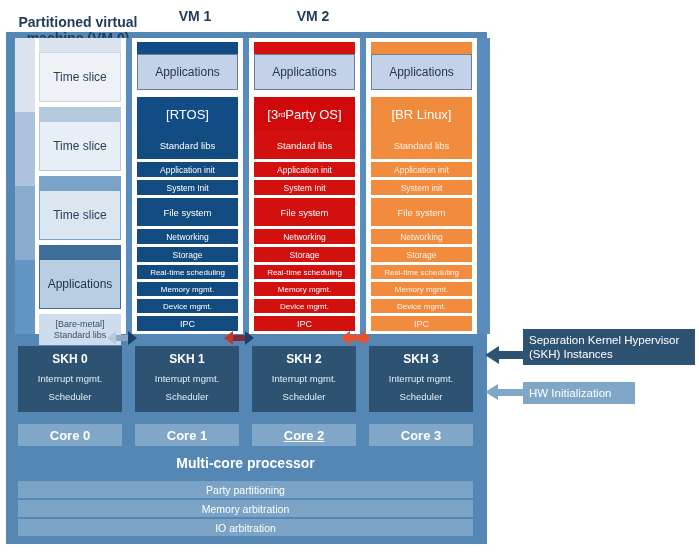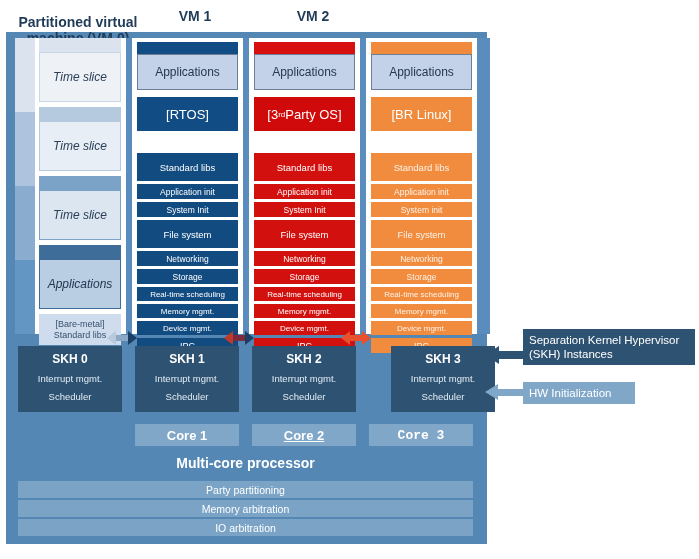--- a/index.html
+++ b/index.html
@@ -45,21 +45,21 @@
   .g2{height:74px;background:#aec4de;}
   .g3{height:74px;background:#8aaccf;}
   .g4{height:74px;background:#6496c4;}
 
   #vm0-stack{position:absolute;left:24px;top:0px;width:82px;}
   .ts-wrap{position:relative;margin-bottom:5px;}
   .ts-cap{height:14px;}
   .ts-box{
     box-sizing:border-box;height:50px;
     display:flex;align-items:center;justify-content:center;
-    font-size:12px;color:#2b3f57;font-style:italic;
+    font-size:12px;color:#2b3f57;
   }
   .ts1 .ts-cap{background:#dbe4ee;}
   .ts1 .ts-box{background:#eef2f7;border:1px solid #c9d6e4;}
   .ts2 .ts-cap{background:#b6cadf;}
   .ts2 .ts-box{background:#e7eef5;border:1px solid #b6cadf;}
   .ts3 .ts-cap{background:#7ba3c8;}
   .ts3 .ts-box{background:#dbe6f1;border:1px solid #7ba3c8;}
   .ts4 .ts-cap{background:#3f6d99;}
   .ts4 .ts-box{background:#b9cde3;border:1px solid #3f6d99;color:#22364d;}
 
@@ -85,21 +85,21 @@
 
   .topbar{height:12px;box-sizing:border-box;}
   .apps-box{
     box-sizing:border-box;height:36px;background:#c3d2e8;border:1px solid #6b7f96;
     display:flex;align-items:center;justify-content:center;
     font-size:12px;color:#27384d;margin-bottom:7px;
   }
   .os-box{
     box-sizing:border-box;height:34px;
     display:flex;align-items:center;justify-content:center;
-    font-size:13px;color:#ffffff;margin-bottom:22px;
+    font-size:13px;color:#ffffff;margin-bottom:0;
   }
   .os-box sup{font-size:8px;vertical-align:super;}
   .layer{
     box-sizing:border-box;
     display:flex;align-items:center;justify-content:center;
     color:#ffffff;margin-bottom:3px;text-align:center;
   }
   .layer.big{height:28px;font-size:9.5px;}
   .layer.mid{height:15px;font-size:8.5px;}
   .layer.sm{height:14px;font-size:8px;}
@@ -120,32 +120,32 @@
   .arrow-pair{position:absolute;top:331px;height:14px;}
   .arr{position:absolute;top:0;width:0;height:0;border-top:7px solid transparent;border-bottom:7px solid transparent;}
   .arr-stem{position:absolute;top:4px;height:6px;}
 
   
   .skh{
     position:absolute;top:346px;width:104px;height:66px;
     background:#2e5272;box-sizing:border-box;
     display:flex;flex-direction:column;align-items:center;
   }
-  #skh0{left:18px;} #skh1{left:135px;} #skh2{left:252px;} #skh3{left:369px;margin-left:22px;}
+  #skh0{left:18px;} #skh1{left:135px;} #skh2{left:252px;} #skh3{left:369px;}
   .skh-title{font-size:12px;font-weight:bold;color:#ffffff;margin-top:6px;}
   .skh-sub{font-size:9.5px;color:#e2ecf4;margin-top:7px;}
 
   
   .core{
     position:absolute;top:424px;width:104px;height:22px;
     background:#80a7c8;
     display:flex;align-items:center;justify-content:center;
     font-size:13px;font-weight:bold;color:#ffffff;
   }
-  #core0{left:18px;} #core1{left:135px;} #core2{left:252px;text-decoration:underline;} #core3{left:369px;font-family:Liberation Mono, monospace;}
+  #core0{left:18px;} #core1{left:135px;} #core2{left:252px;text-decoration:underline;} #core3{left:369px;}
 
   #mcp{
     position:absolute;left:18px;top:452px;width:455px;height:22px;
     display:flex;align-items:center;justify-content:center;
     font-size:14px;font-weight:bold;color:#ffffff;
   }
   .bus{
     position:absolute;left:18px;width:455px;height:17px;background:#7aa3c6;
     display:flex;align-items:center;justify-content:center;
     font-size:10.5px;color:#ffffff;
@@ -297,20 +297,21 @@
     <div class="skh-title">SKH 2</div>
     <div class="skh-sub">Interrupt mgmt.</div>
     <div class="skh-sub">Scheduler</div>
   </div>
   <div class="skh" id="skh3">
     <div class="skh-title">SKH 3</div>
     <div class="skh-sub">Interrupt mgmt.</div>
     <div class="skh-sub">Scheduler</div>
   </div>
 
+  <div class="core" id="core0">Core 0</div>
   <div class="core" id="core1">Core 1</div>
   <div class="core" id="core2">Core 2</div>
   <div class="core" id="core3">Core 3</div>
 
   <div id="mcp">Multi-core processor</div>
   <div class="bus" id="bus0">Party partitioning</div>
   <div class="bus" id="bus1">Memory arbitration</div>
   <div class="bus" id="bus2">IO arbitration</div>
 
   <div class="callout-arrow" id="ca1-head"></div>

